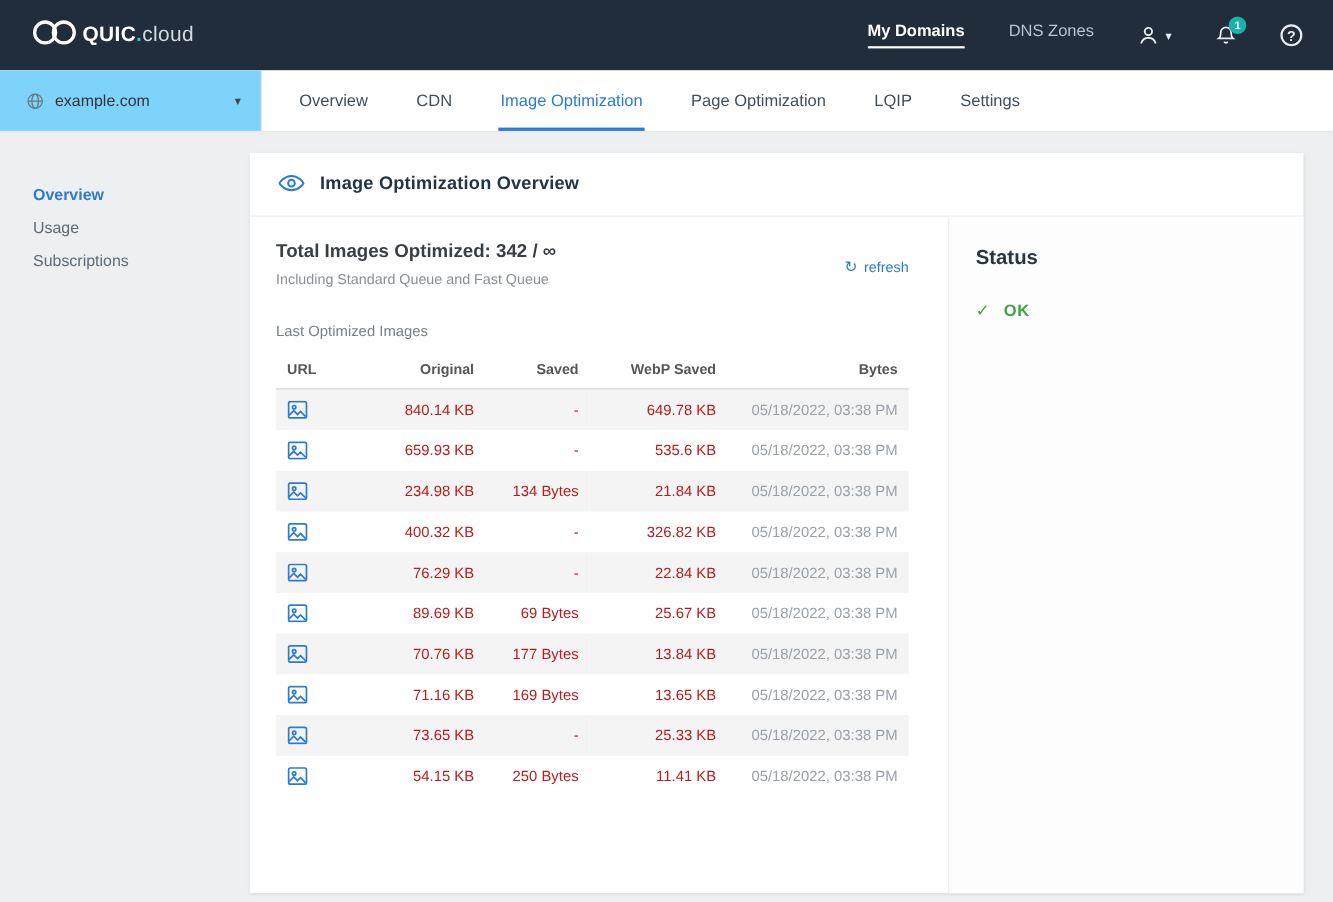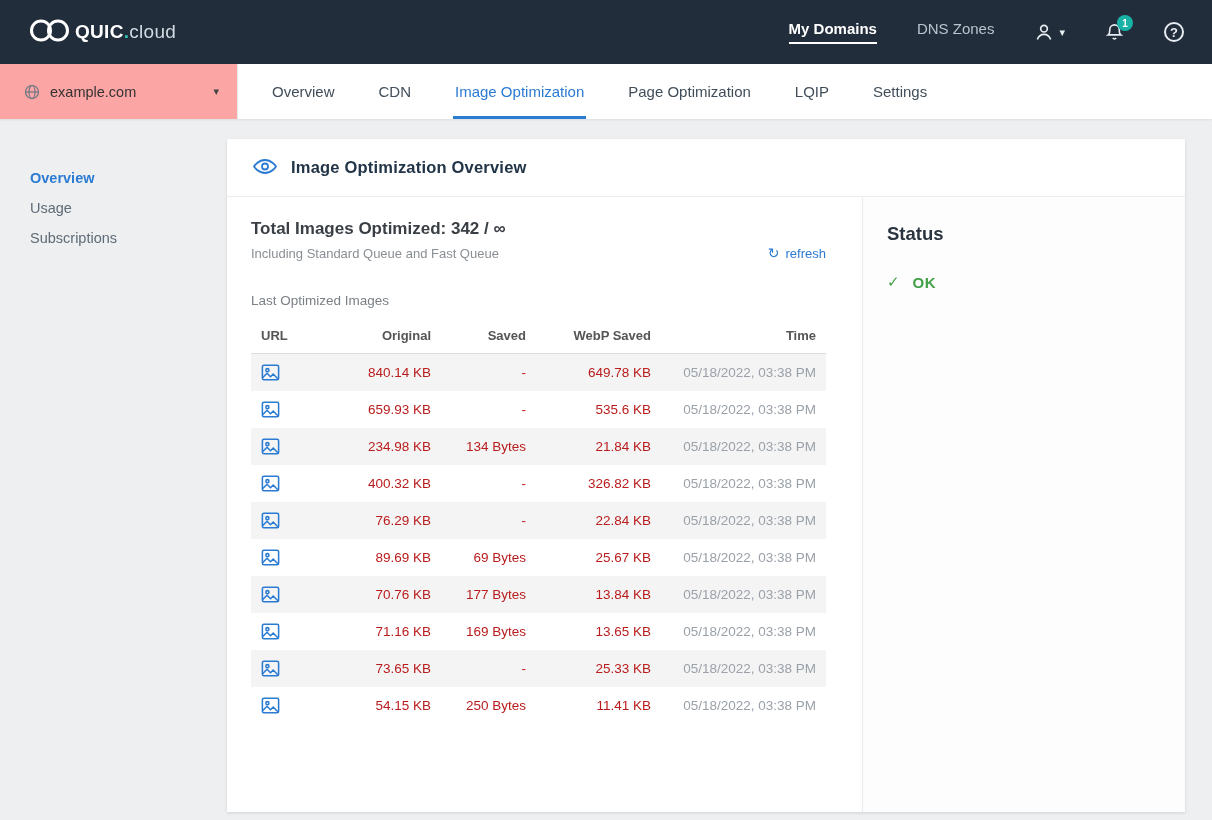--- a/index.html
+++ b/index.html
@@ -41,21 +41,21 @@
     width:20px;height:20px;border:2px solid #e8edf2;border-radius:50%;
     color:#e8edf2;font-size:13px;font-weight:bold;
     display:flex;align-items:center;justify-content:center;cursor:pointer;
   }
   
   .domain-bar{
     height:55px;background:#fff;display:flex;align-items:stretch;
     box-shadow:0 1px 2px rgba(0,0,0,.08);position:relative;z-index:2;
   }
   .domain-select{
-    width:238px;background:#fca5a5;border-right:1px solid #e6e8ea;
+    width:238px;background:#7dd3fc;border-right:1px solid #e6e8ea;
     display:flex;align-items:center;gap:10px;padding:0 18px 0 24px;
     font-size:14.5px;color:#333;cursor:pointer;
   }
   .domain-select .caret{color:#444;margin-left:auto;}
   .tabs{display:flex;align-items:stretch;margin-left:32px;gap:40px;}
   .tab{
     display:flex;align-items:center;font-size:15px;color:#414e5a;
     cursor:pointer;border-bottom:3px solid transparent;padding:3px 2px 0 2px;
   }
   .tab.active{color:var(--accent);border-bottom-color:var(--accent);}
@@ -70,21 +70,21 @@
     display:flex;flex-direction:column;
   }
   .card-header{
     display:flex;gap:14px;
     padding:19px 26px;border-bottom:1px solid #ececec;
   }
   .eye-icon{color:var(--accent);display:flex;}
   .card-title{color:#223447;font-weight:bold;font-size:16.5px;letter-spacing:.2px;}
   .card-body{display:flex;flex:1;min-height:0;}
   .content{width:635px;padding:22px 36px 20px 24px;flex-shrink:0;}
-  .total-row{display:flex;justify-content:space-between;align-items:flex-end;}
+  .total-row{display:flex;justify-content:space-between;align-items:center;}
   .total-title{font-size:17px;font-weight:bold;color:#3a3f45;}
   .total-sub{font-size:13px;color:#8a8f94;margin-top:7px;}
   .refresh{
     color:var(--accent);font-size:13px;display:flex;align-items:center;gap:6px;
     cursor:pointer;text-decoration:none;margin-top:4px;
   }
   .r-icon{font-size:14px;}
   .table-label{margin-top:32px;font-size:13.5px;color:#7a8087;}
   table{width:100%;border-collapse:collapse;margin-top:10px;}
   th{
@@ -204,21 +204,21 @@
 
           <div class="table-label">Last Optimized Images</div>
 
           <table>
             <thead>
               <tr>
                 <th class="c-url">URL</th>
                 <th class="c-orig">Original</th>
                 <th class="c-saved">Saved</th>
                 <th class="c-webp">WebP Saved</th>
-                <th class="c-time">Time</th>
+                <th class="c-time">Bytes</th>
               </tr>
             </thead>
             <tbody>
                 <tr class="alt">
     <td class="c-url">
       <span class="img-icon">
         <svg width="19" height="17" viewBox="0 0 24 22" fill="none" stroke="currentColor" stroke-width="2">
           <rect x="1.5" y="1.5" width="21" height="19" rx="2"></rect>
           <circle cx="8" cy="8" r="2"></circle>
           <path d="M2 17.5l5.5-5.5 4.5 4.5 3.5-3.5 6 6"></path>

